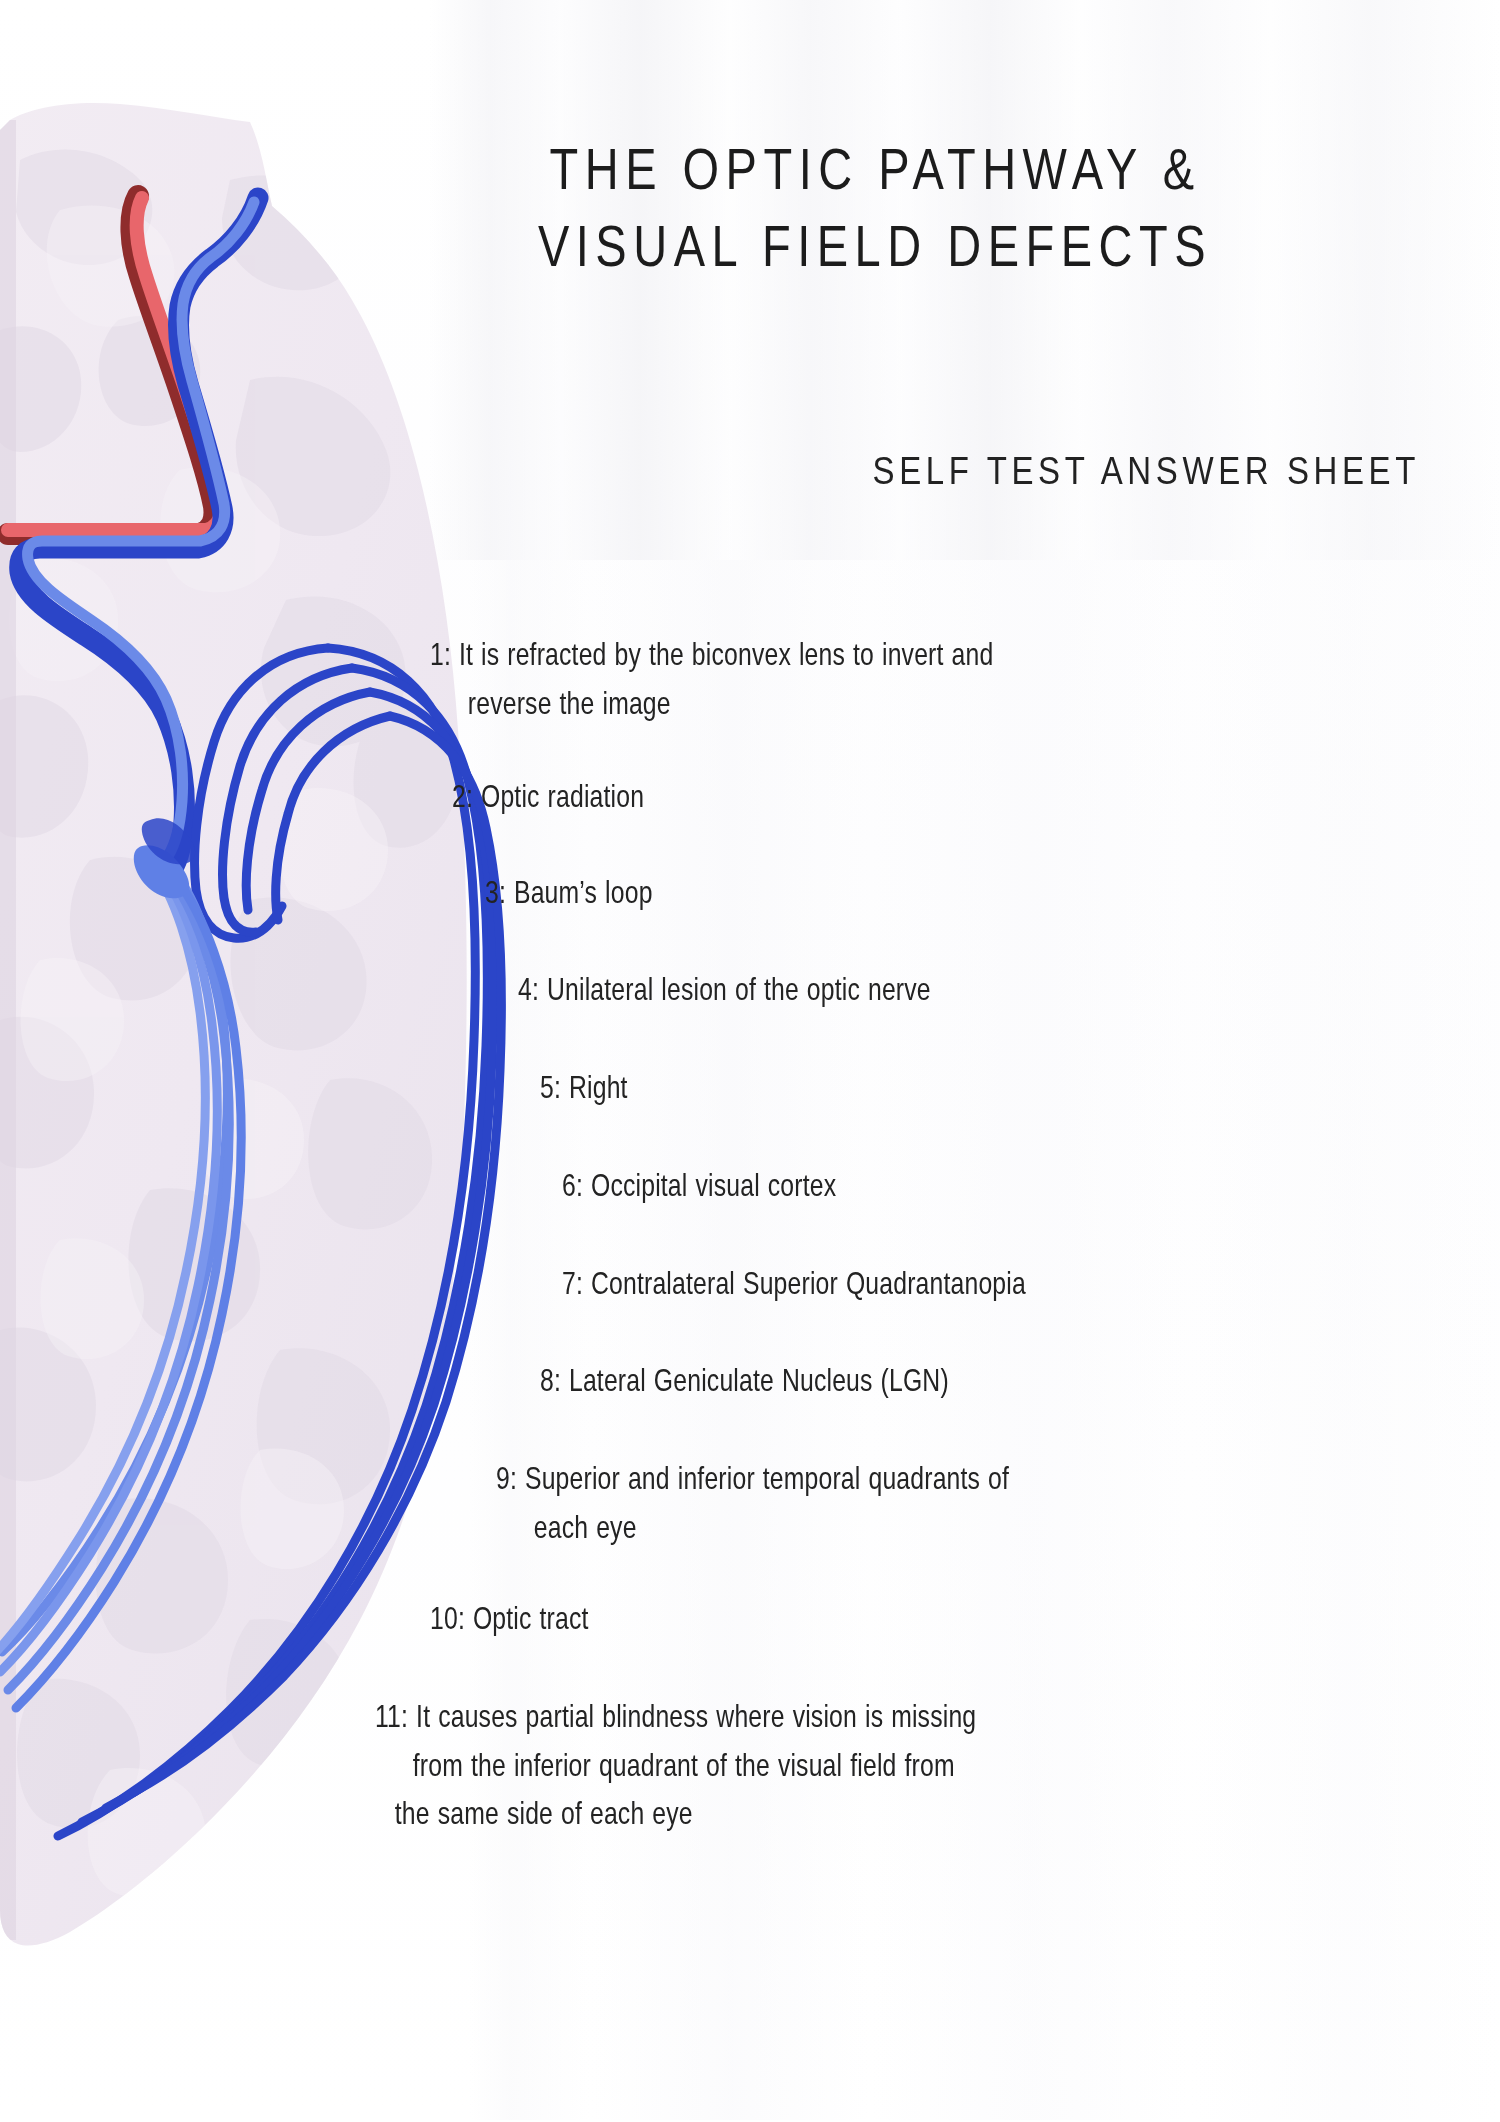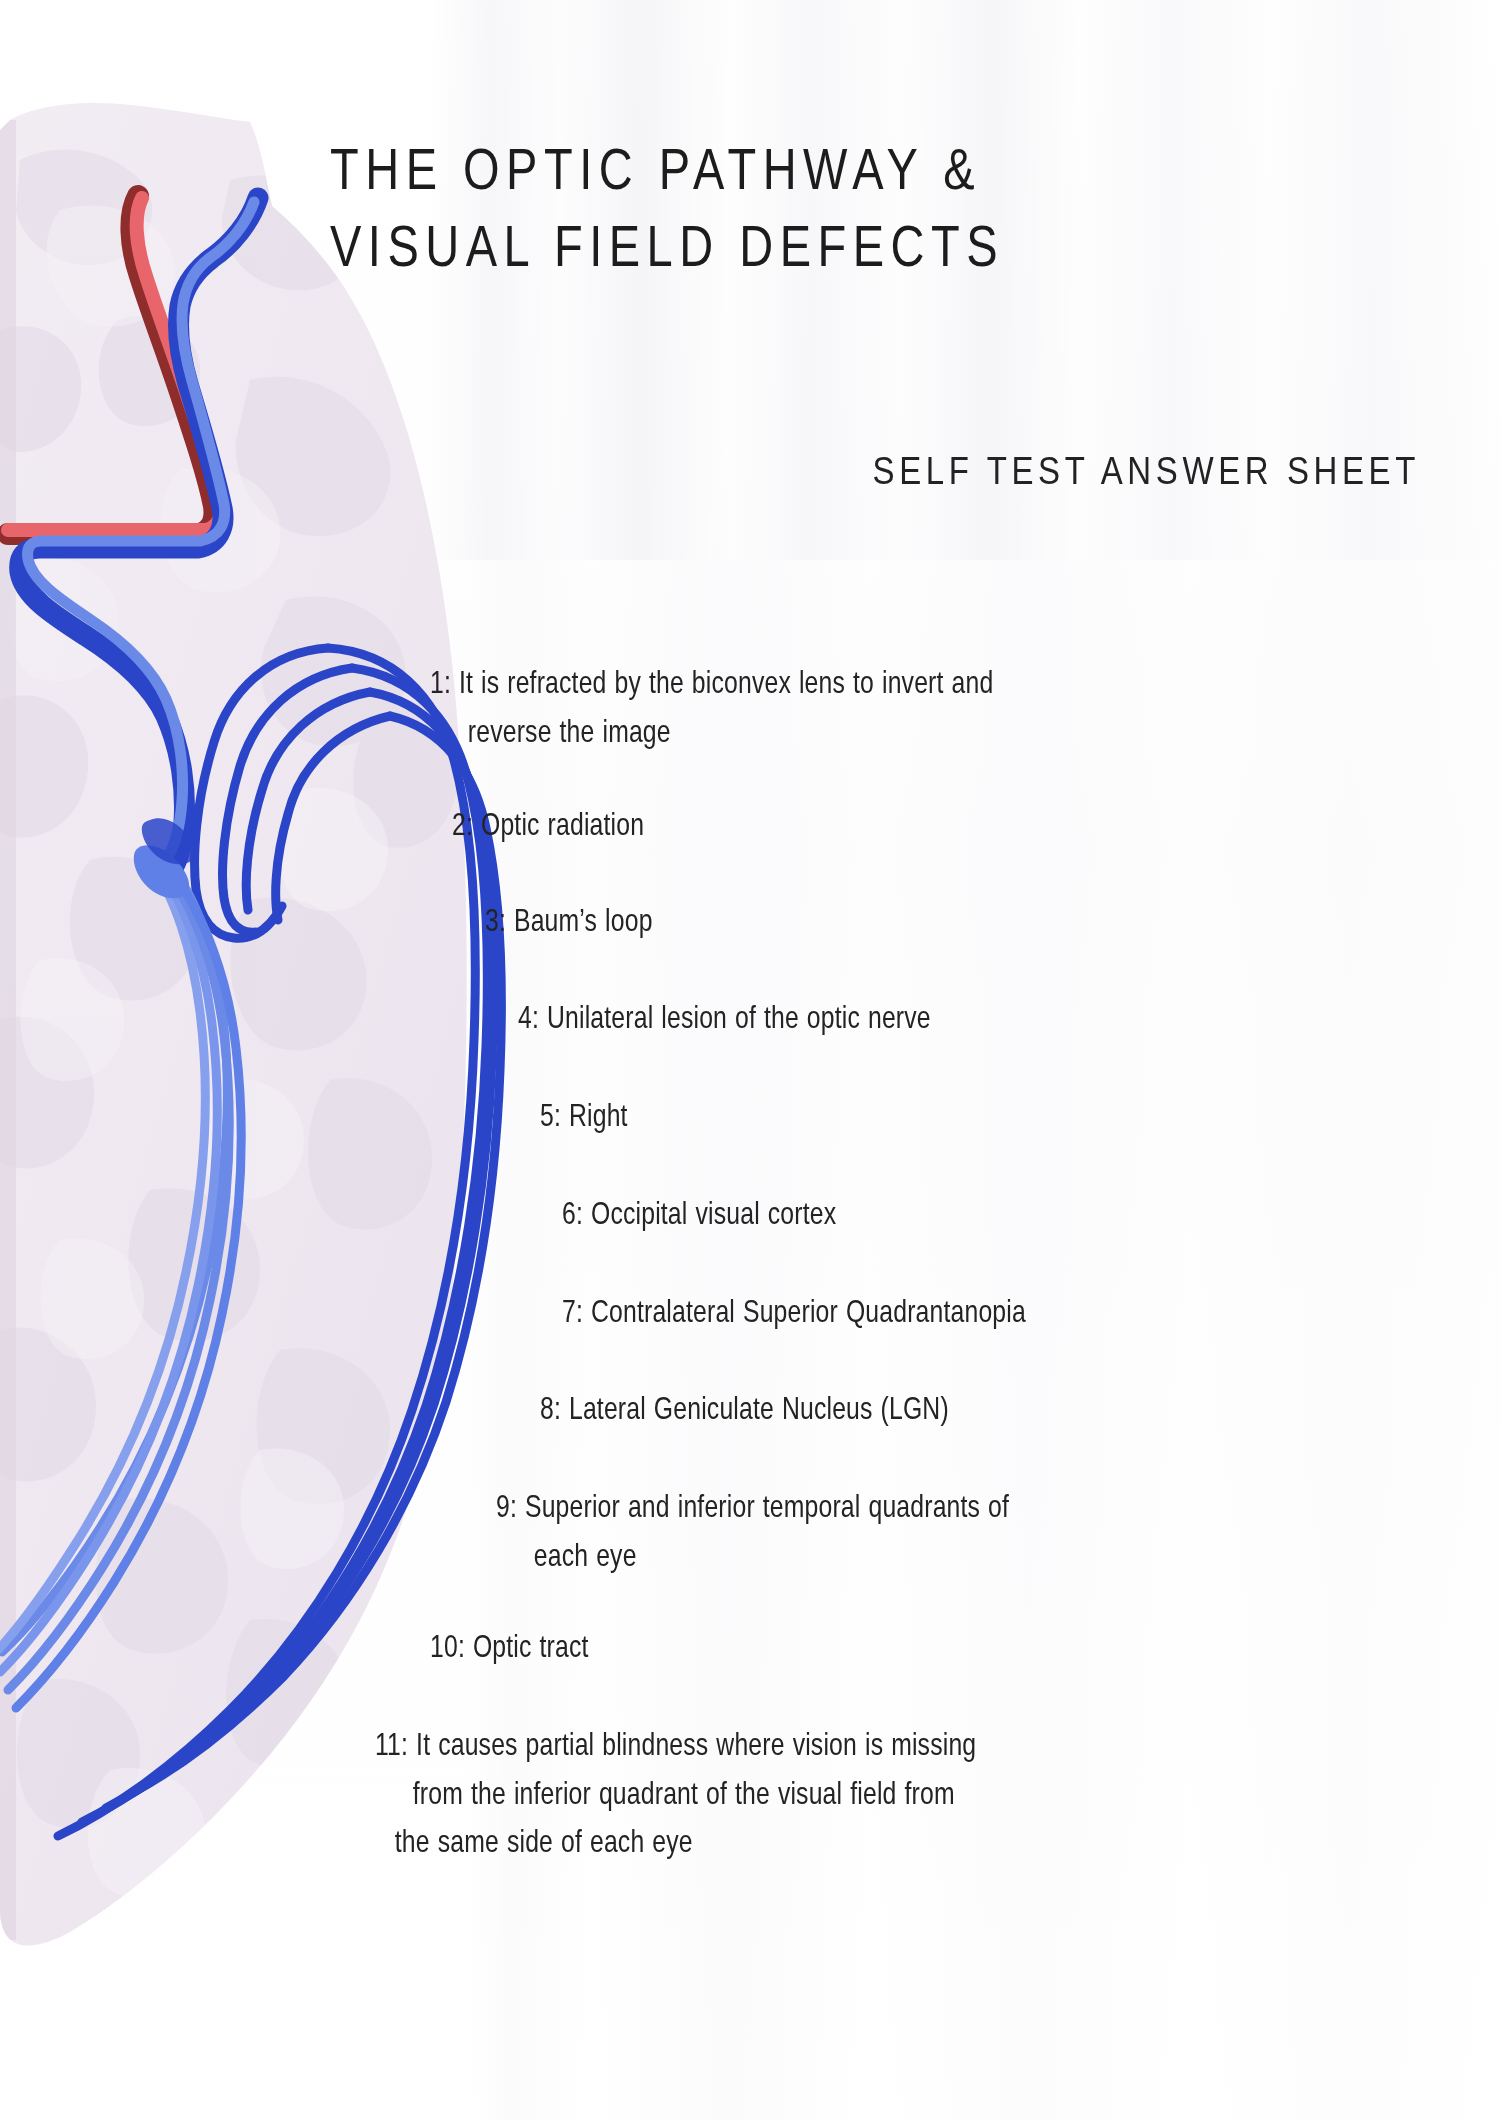--- a/index.html
+++ b/index.html
@@ -76,21 +76,21 @@
     height: 2122px;
   }
   #brain-illustration svg { display: block; }
 
   
   #header {
     position: absolute;
     left: 330px;
     top: 132px;
     width: 1090px;
-    text-align: left;
+    text-align: center;
   }
   .title-line {
     font-family: "Liberation Sans", sans-serif;
     font-weight: 300;
     font-size: 47px;
     letter-spacing: 6.5px;
     color: #1c1c1c;
     line-height: 1.63;
     white-space: nowrap;
     transform: scaleY(1.22);
@@ -109,21 +109,21 @@
     color: #222222;
     white-space: nowrap;
     transform: scaleY(1.2);
     transform-origin: right center;
   }
 
   
   #answers {
     position: absolute;
     left: 430px;
-    top: 658px;
+    top: 630px;
     width: 1060px;
   }
   .answer-item {
     display: block;
     margin-bottom: 29px;
     color: #232323;
     font-family: "Liberation Sans", sans-serif;
     font-weight: 400;
     font-size: 27.5px;
     line-height: 1.52;

